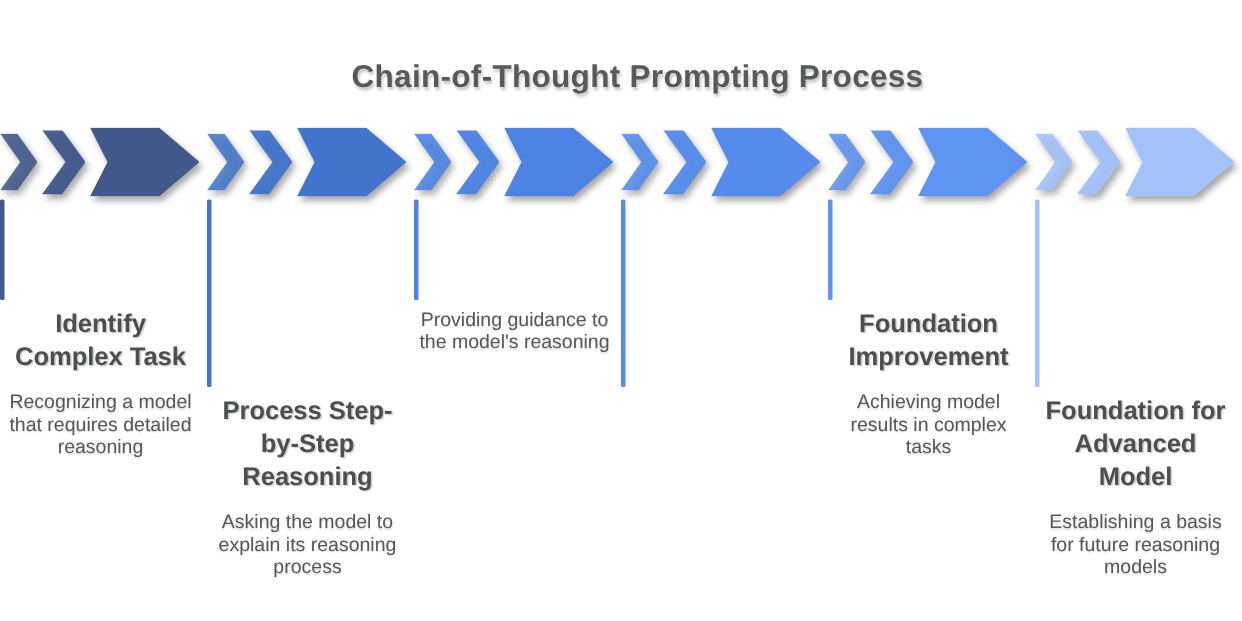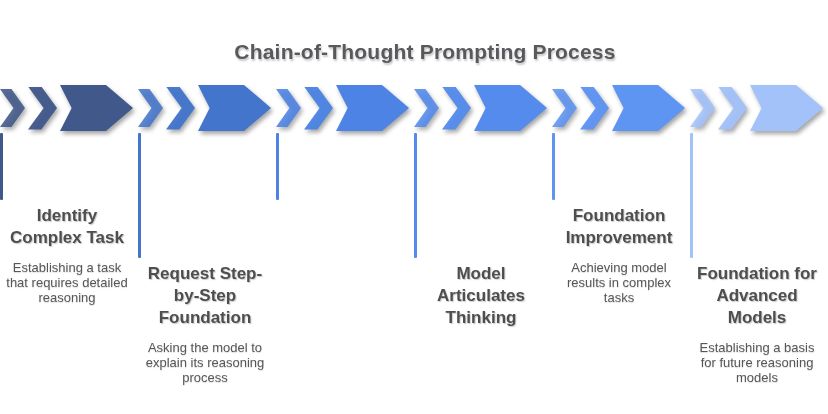--- a/index.html
+++ b/index.html
@@ -118,75 +118,75 @@
       <span class="chev-wrap">
             <span class="chev small2"></span>
           </span>
       <span class="chev-wrap">
             <span class="chev arrow"></span>
           </span>
     </div>
     <div class="connector"></div>
     <div class="label-block">
       <div class="stage-title">Identify Complex Task</div>
-      <div class="stage-desc">Establishing a task that requires detailed reasoning</div>
+      <div class="stage-desc">Recognizing a model that requires detailed reasoning</div>
     </div>
   </div>
 
   <div class="stage low" style="--c: #4375CC;">
     <div class="chevrons">
       <span class="chev-wrap">
             <span class="chev small1"></span>
           </span>
       <span class="chev-wrap">
             <span class="chev small2"></span>
           </span>
       <span class="chev-wrap">
             <span class="chev arrow"></span>
           </span>
     </div>
     <div class="connector"></div>
     <div class="label-block">
-      <div class="stage-title">Request Step-by-Step Foundation</div>
+      <div class="stage-title">Process Step-by-Step Reasoning</div>
       <div class="stage-desc">Asking the model to explain its reasoning process</div>
     </div>
   </div>
 
   <div class="stage high" style="--c: #4C83E4;">
     <div class="chevrons">
       <span class="chev-wrap">
             <span class="chev small1"></span>
           </span>
       <span class="chev-wrap">
             <span class="chev small2"></span>
           </span>
       <span class="chev-wrap">
             <span class="chev arrow"></span>
           </span>
     </div>
     <div class="connector"></div>
     <div class="label-block">
+      <div class="stage-desc">Providing guidance to the model's reasoning</div>
     </div>
   </div>
 
   <div class="stage low" style="--c: #548BEC;">
     <div class="chevrons">
       <span class="chev-wrap">
             <span class="chev small1"></span>
           </span>
       <span class="chev-wrap">
             <span class="chev small2"></span>
           </span>
       <span class="chev-wrap">
             <span class="chev arrow"></span>
           </span>
     </div>
     <div class="connector"></div>
     <div class="label-block">
-      <div class="stage-title">Model Articulates Thinking</div>
     </div>
   </div>
 
   <div class="stage high" style="--c: #5E94F2;">
     <div class="chevrons">
       <span class="chev-wrap">
             <span class="chev small1"></span>
           </span>
       <span class="chev-wrap">
             <span class="chev small2"></span>
@@ -209,18 +209,18 @@
           </span>
       <span class="chev-wrap">
             <span class="chev small2"></span>
           </span>
       <span class="chev-wrap">
             <span class="chev arrow"></span>
           </span>
     </div>
     <div class="connector"></div>
     <div class="label-block">
-      <div class="stage-title">Foundation for Advanced Models</div>
+      <div class="stage-title">Foundation for Advanced Model</div>
       <div class="stage-desc">Establishing a basis for future reasoning models</div>
     </div>
   </div>
 </div>
 </div>
 
 </body></html>

